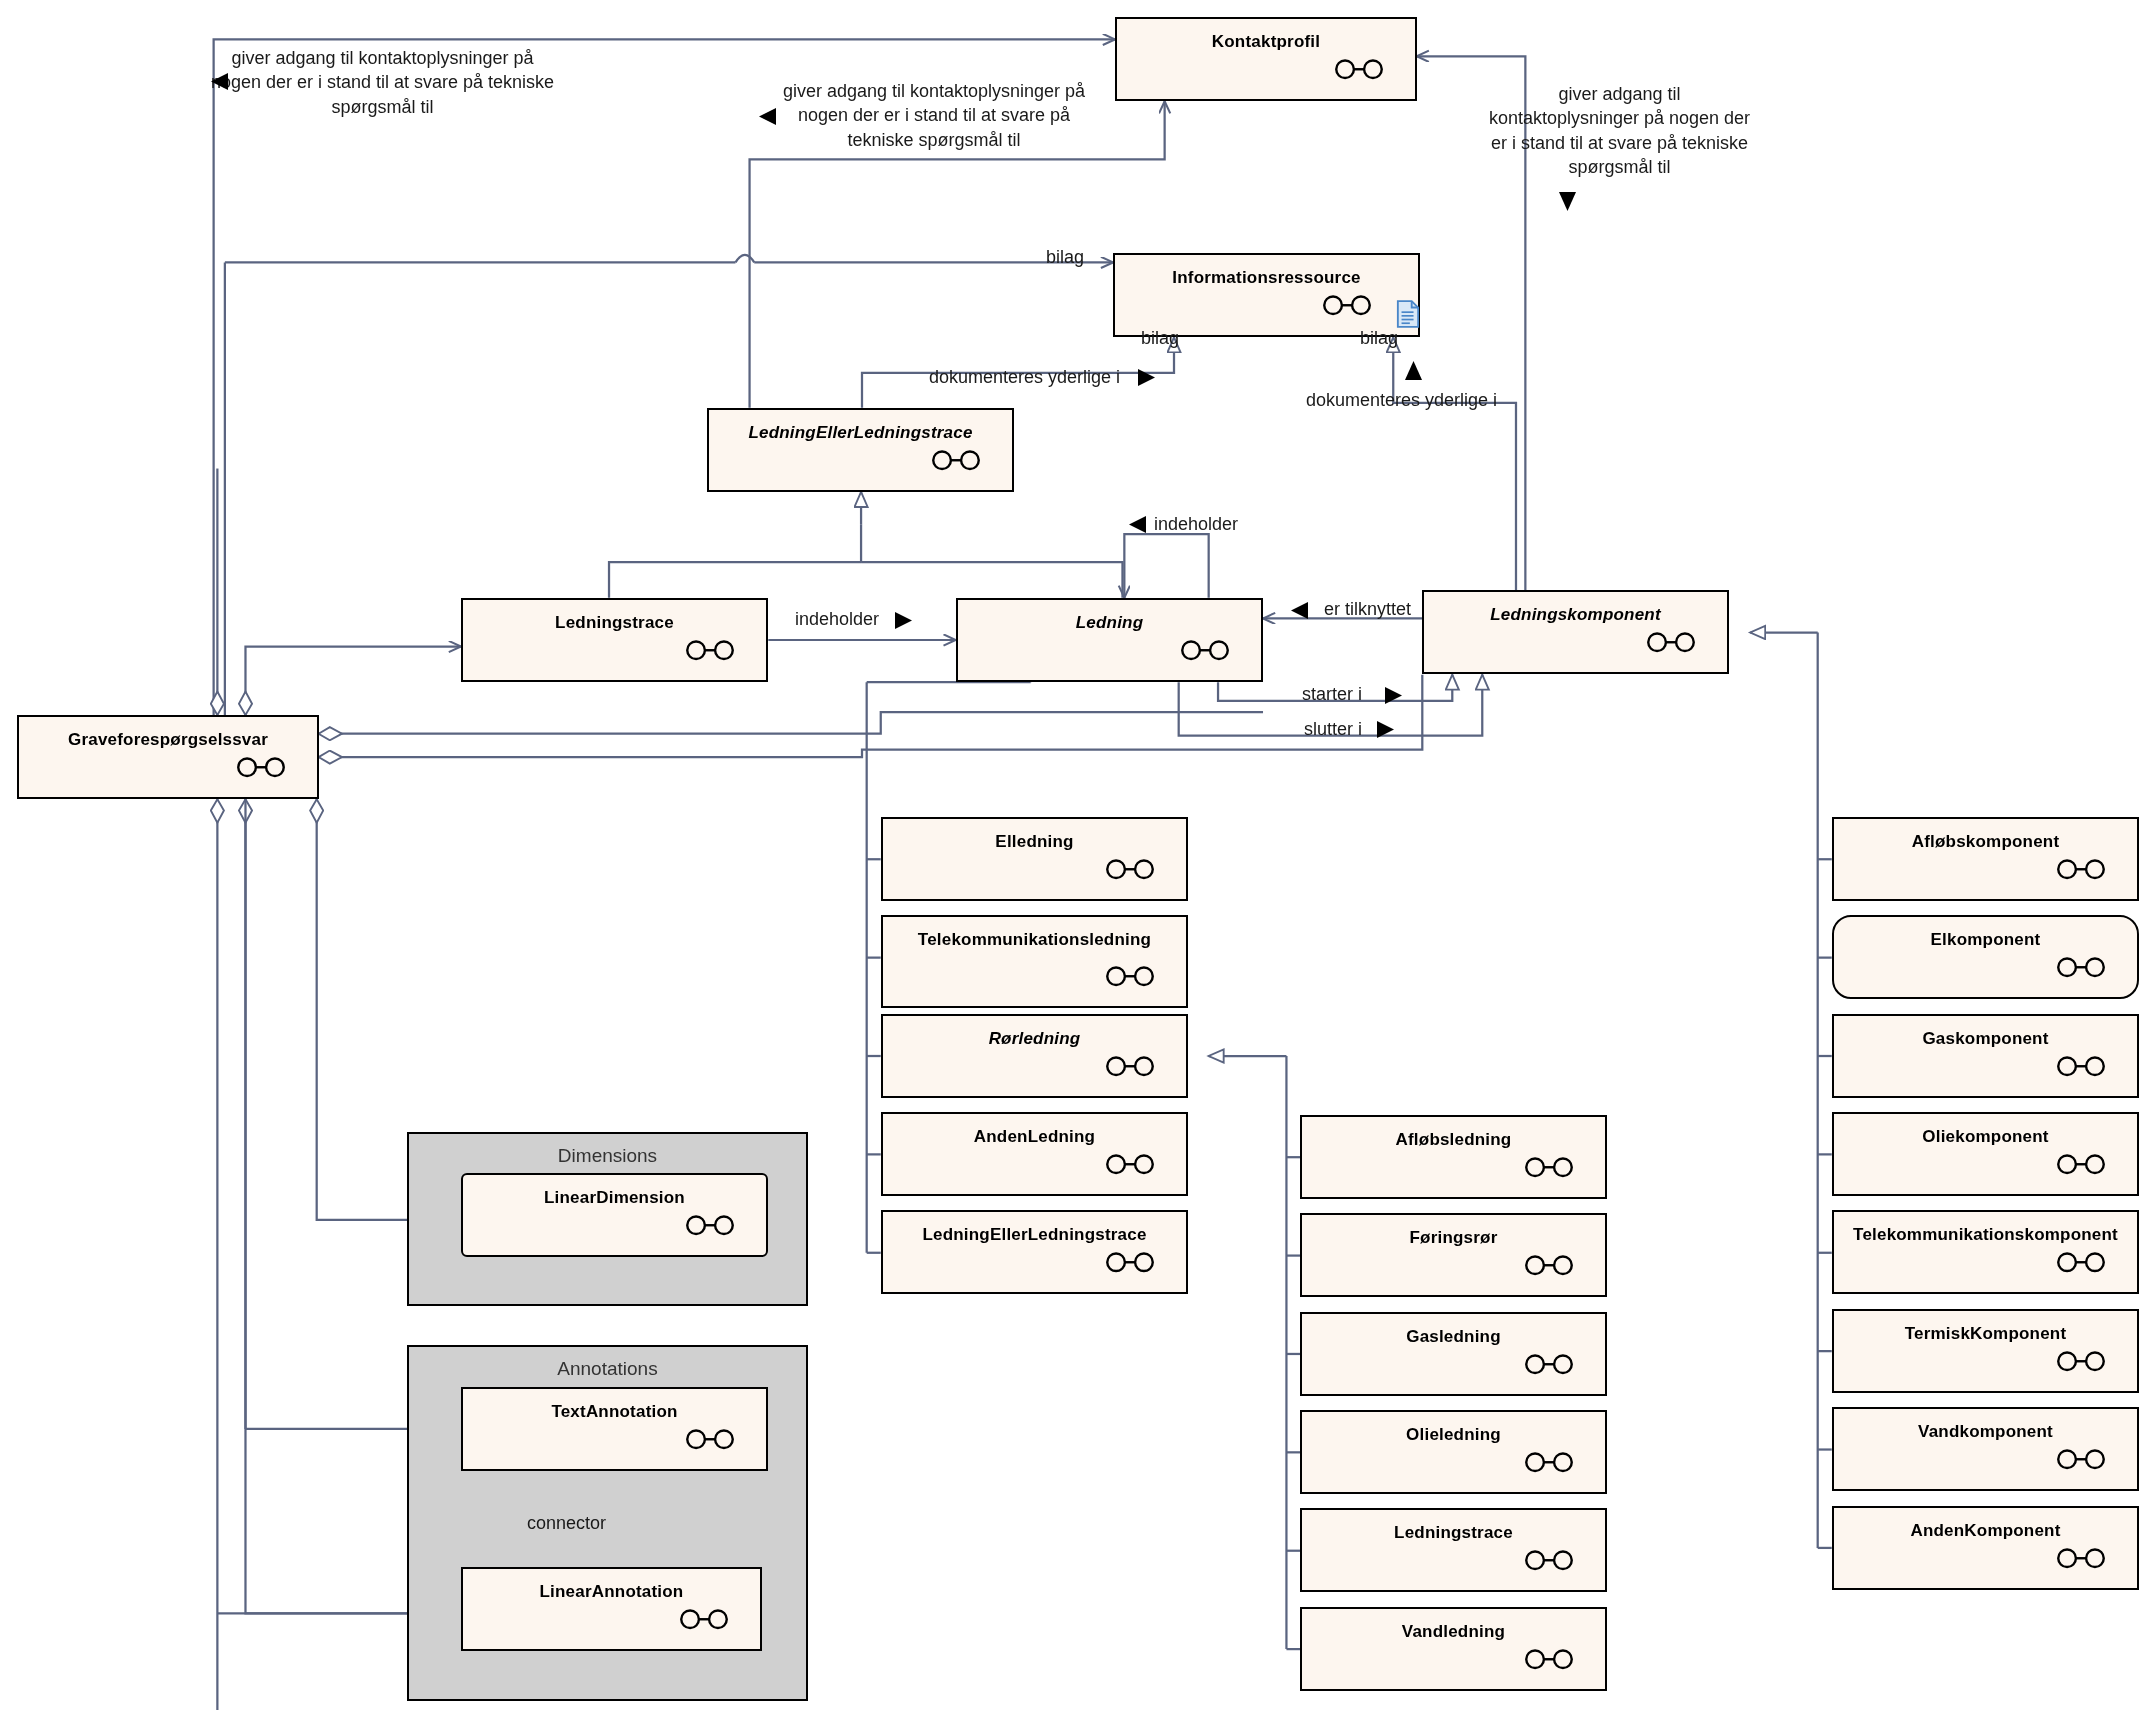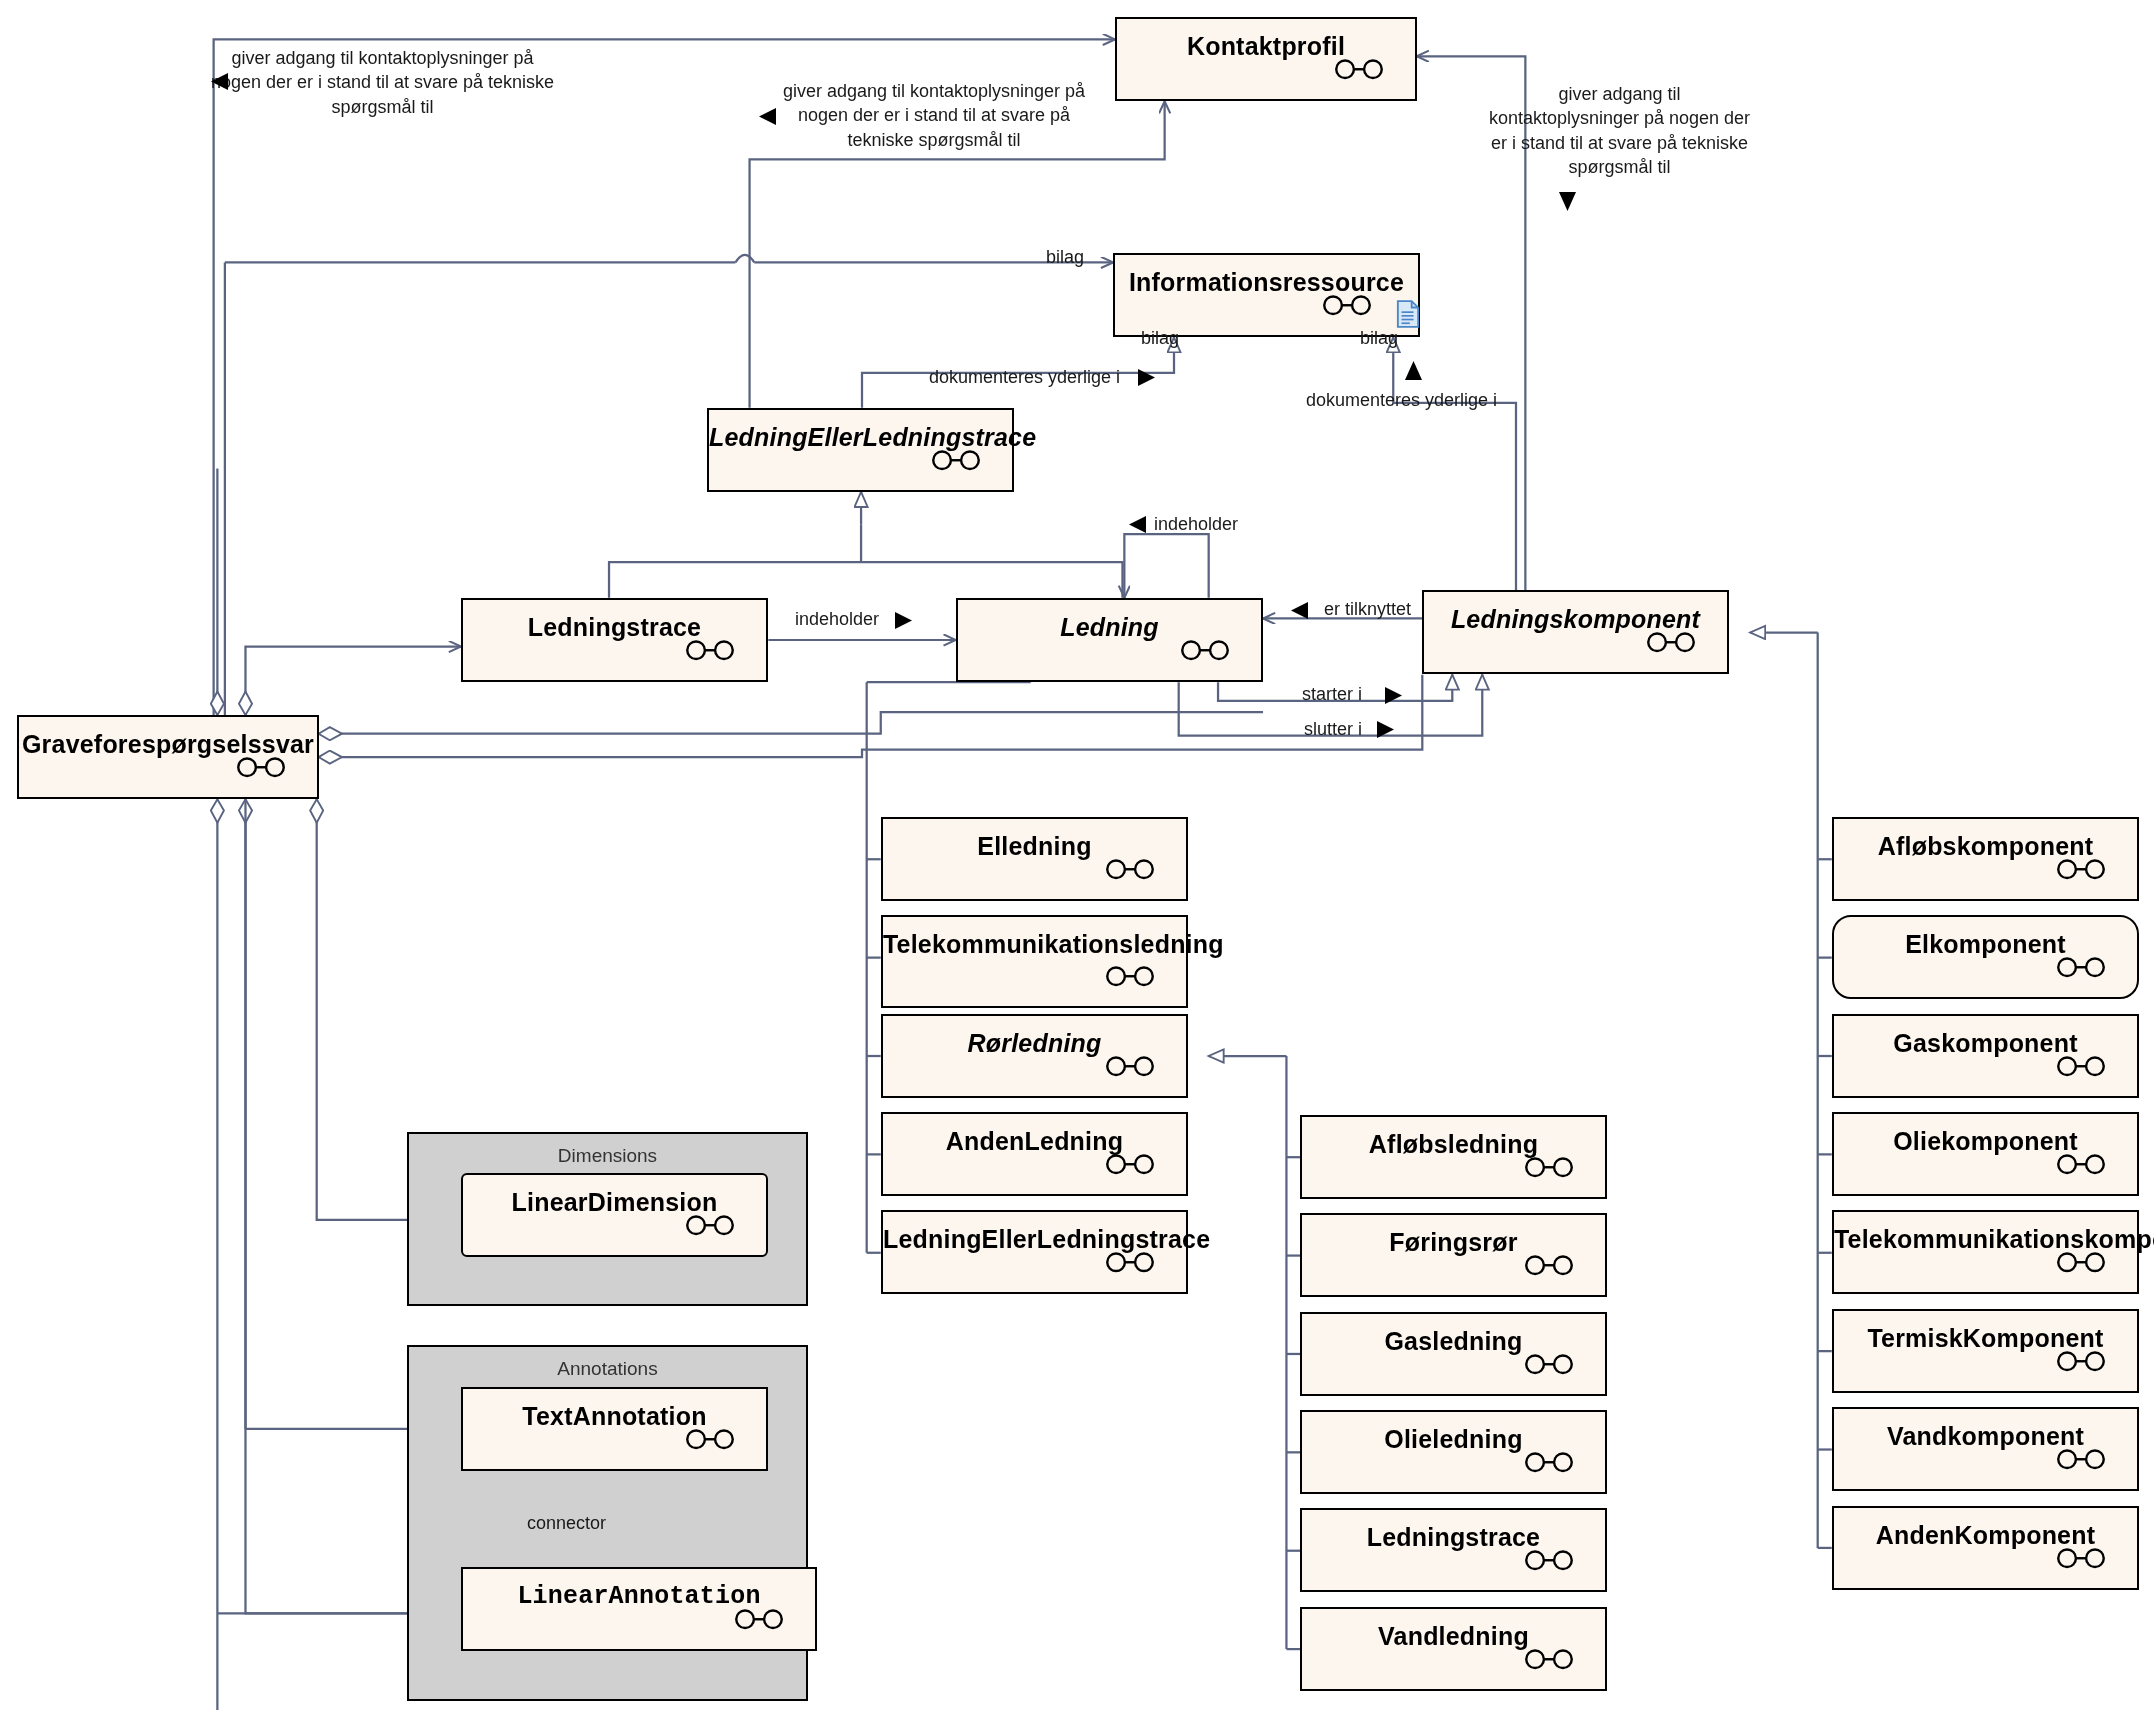--- a/index.html
+++ b/index.html
@@ -11,21 +11,21 @@
   .uclass{
     position:absolute;
     background:#fdf6ef;
     border:2.8px solid #000000;
     box-sizing:border-box;
   }
   .uclass .cname{
     position:absolute;left:0;right:0;top:13px;
     text-align:center;
     font-weight:bold;
-    font-size:25px;
+    font-size:17px;
     color:#000;
     letter-spacing:0.2px;
   }
   .uclass.abstract .cname{font-style:italic;}
   .uclass .stereo{
     position:absolute;
     right:15px;bottom:9.4px;
     width:52px;height:22.5px;
   }
   .uclass .docicon{
@@ -443,21 +443,21 @@
       <div class="uclass" style="left: 461px; top: 1387px; width: 307px; height: 84px;">
         <div class="cname">TextAnnotation</div>
         <div style="position:absolute;right:15px;bottom:9.4px;">
           <svg class="stereo" viewBox="0 0 56 24">
             <circle cx="13" cy="12" r="9.5" fill="none" stroke="#000" stroke-width="2.6"></circle>
             <line x1="22.5" y1="12" x2="33.5" y2="12" stroke="#000" stroke-width="2.6"></line>
             <circle cx="43" cy="12" r="9.5" fill="none" stroke="#000" stroke-width="2.6"></circle>
           </svg>
         </div>
       </div>
-      <div class="uclass" style="left: 461px; top: 1567px; width: 356px; height: 84px; font-family: Liberation Mono, monospace;">
+      <div class="uclass" style="left: 461px; top: 1567px; width: 301px; height: 84px;">
         <div class="cname">LinearAnnotation</div>
         <div style="position:absolute;right:15px;bottom:9.4px;">
           <svg class="stereo" viewBox="0 0 56 24">
             <circle cx="13" cy="12" r="9.5" fill="none" stroke="#000" stroke-width="2.6"></circle>
             <line x1="22.5" y1="12" x2="33.5" y2="12" stroke="#000" stroke-width="2.6"></line>
             <circle cx="43" cy="12" r="9.5" fill="none" stroke="#000" stroke-width="2.6"></circle>
           </svg>
         </div>
       </div>
     </div>

